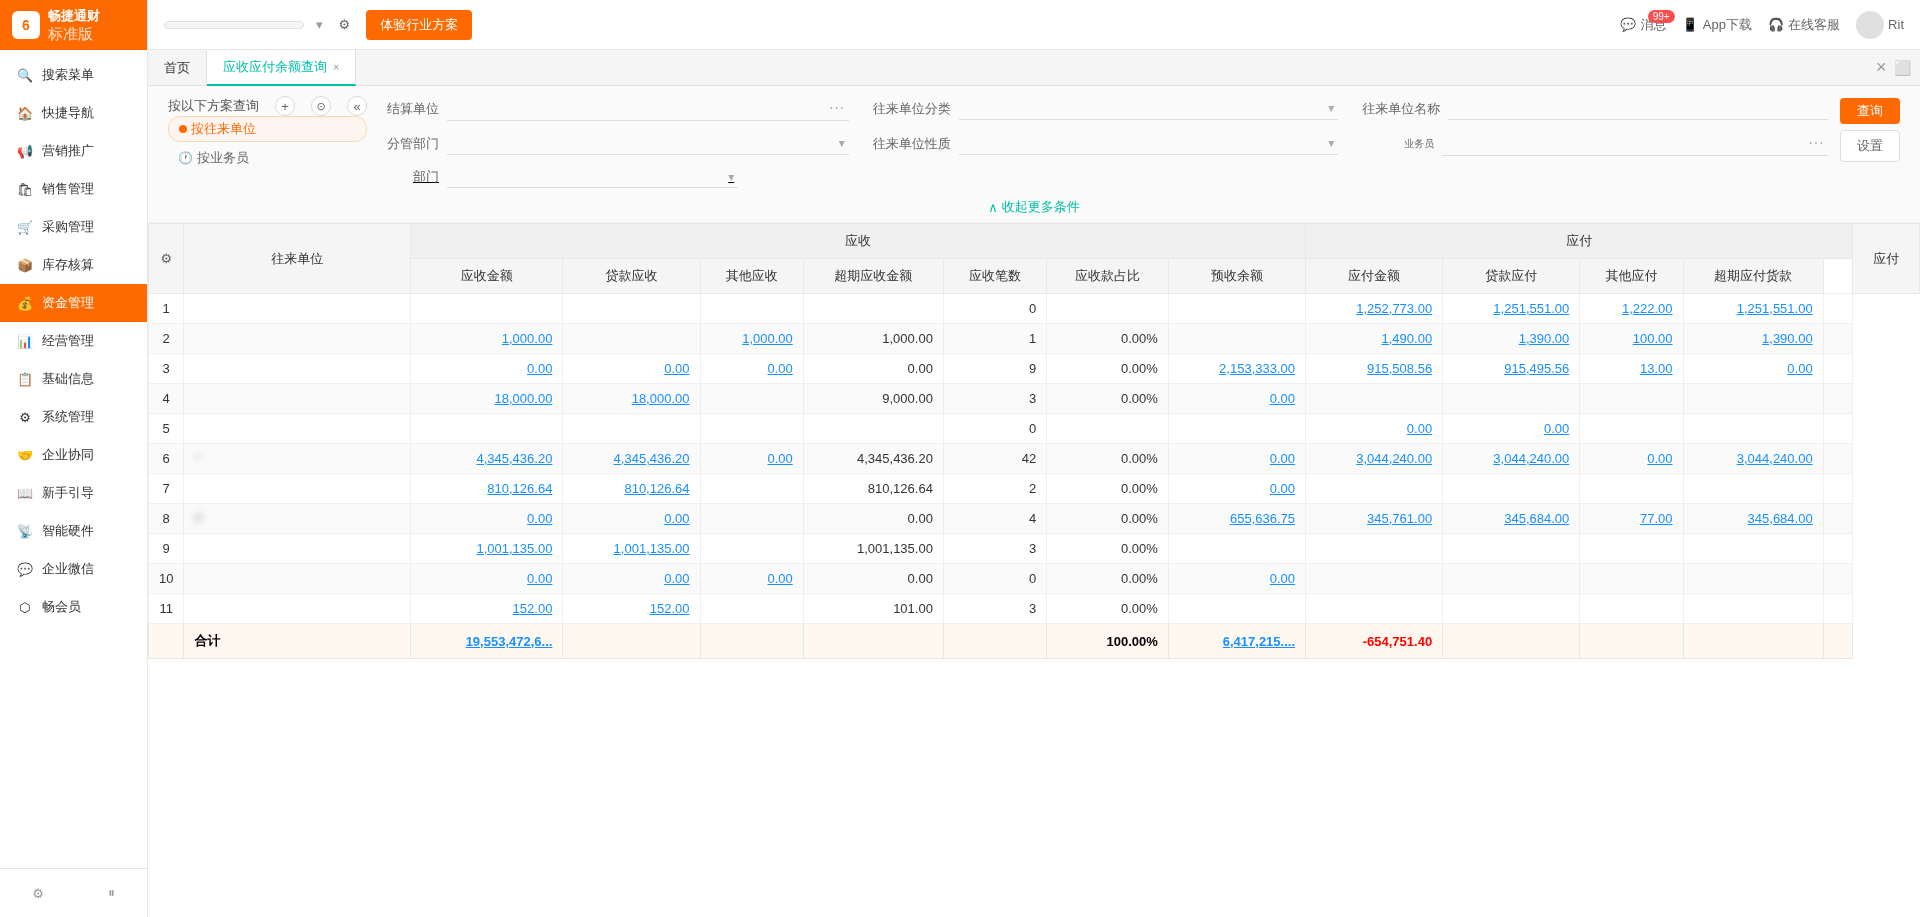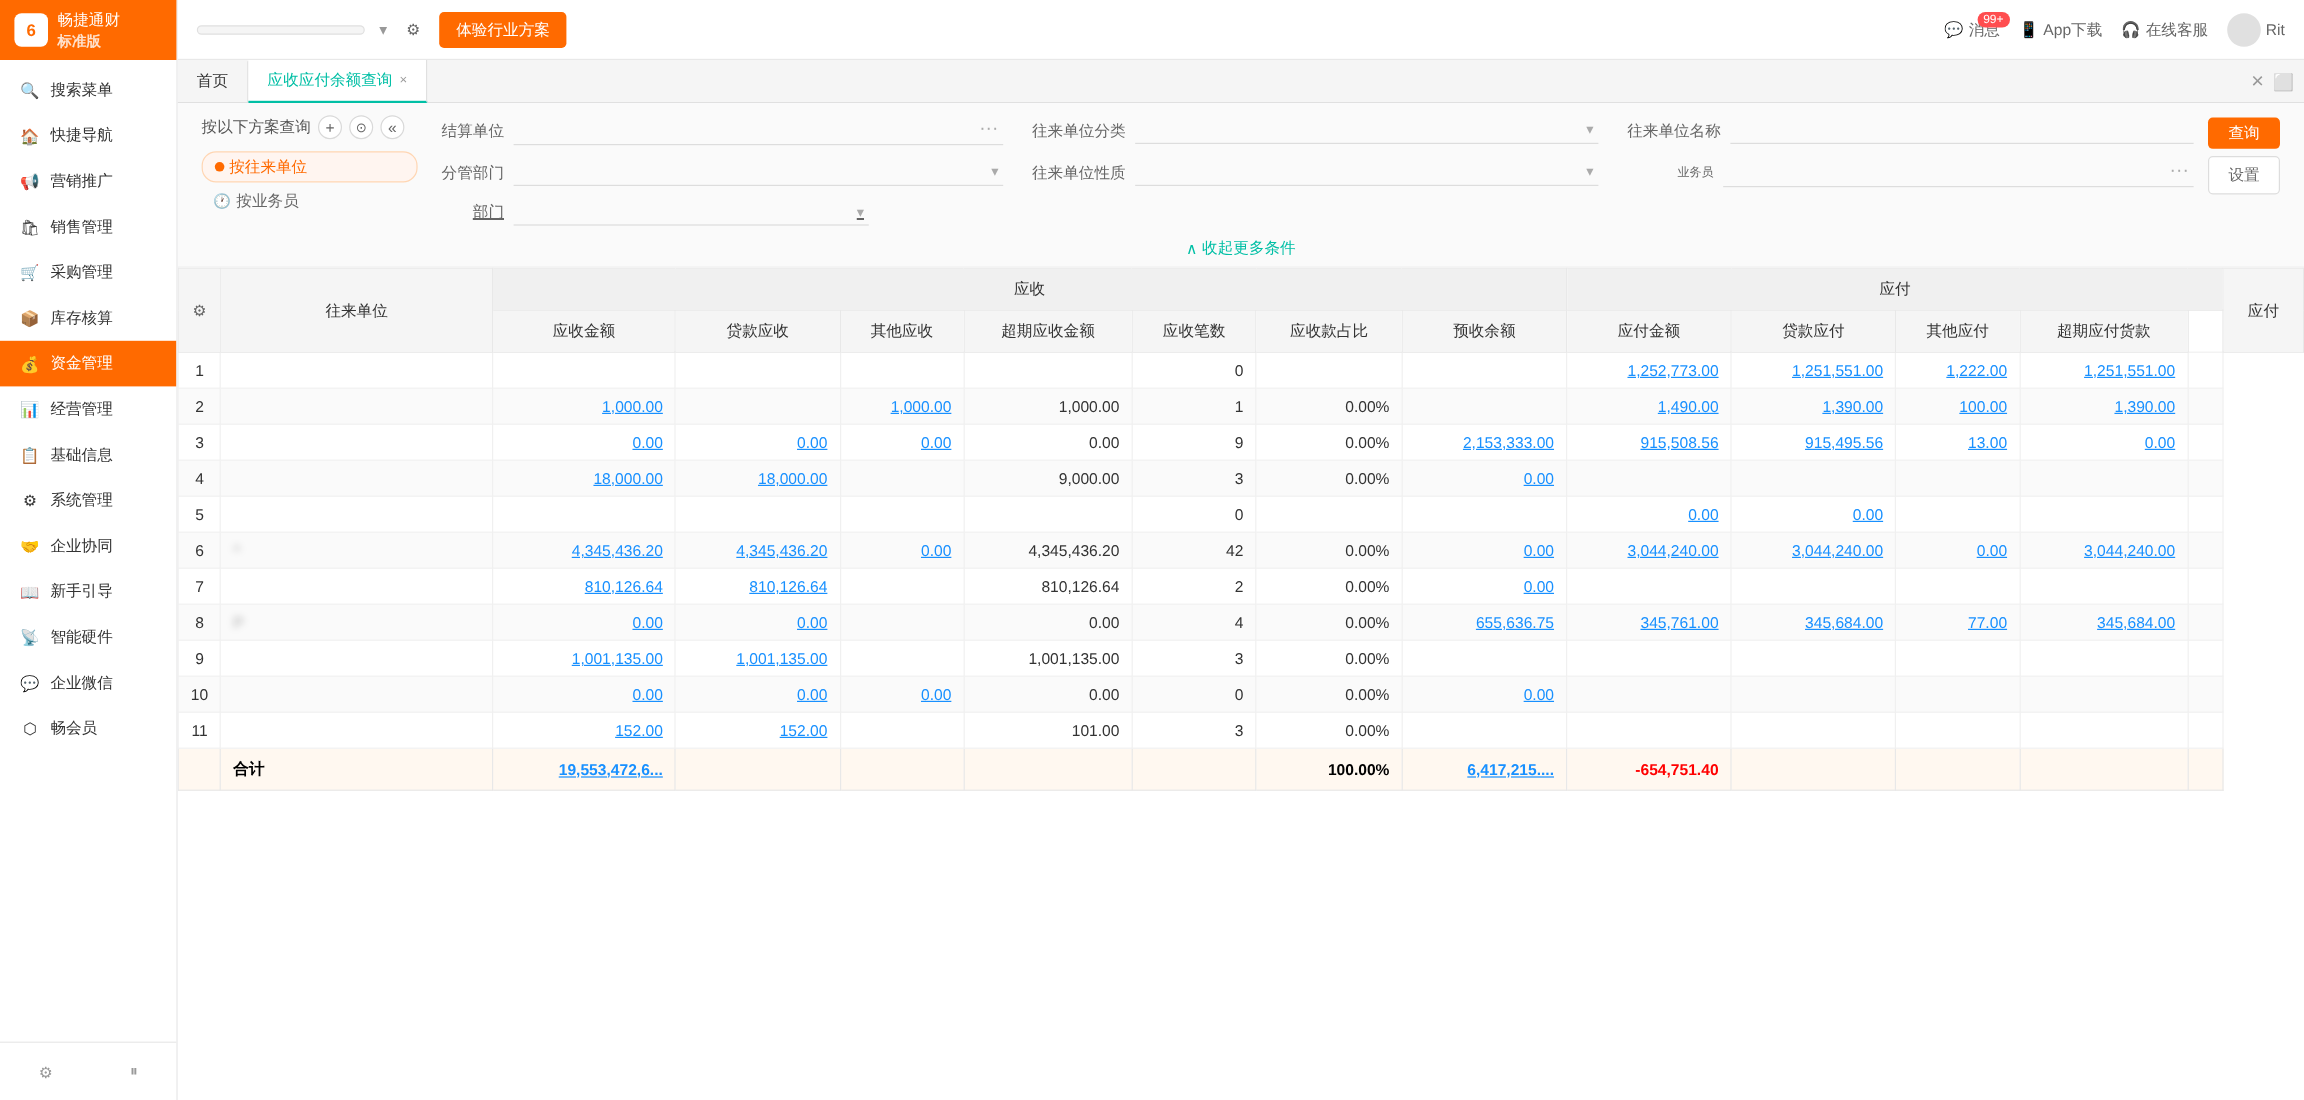--- a/index.html
+++ b/index.html
@@ -68,33 +68,33 @@
     .settings-gear { cursor: pointer; color: #666; }
 
     
     ::-webkit-scrollbar { width: 6px; height: 6px; }
     ::-webkit-scrollbar-thumb { background: #ccc; border-radius: 3px; }
     .side-option { display: flex; align-items: center; gap: 4px; padding: 3px 10px; cursor: pointer; font-size: 13px; color: #666; border-radius: 12px; }
     .side-option.active { background: #fff5f0; color: #ff6a00; border: 1px solid #ffd6b3; }
     .side-option .dot { width: 8px; height: 8px; border-radius: 50%; background: #ff6a00; flex-shrink: 0; }
     .side-option2 { display: flex; align-items: center; gap: 4px; padding: 3px 10px; cursor: pointer; font-size: 13px; color: #666; }
 
-    .filter-controls { display: flex; align-items: center; gap: 6px; margin-bottom: 10px; }
+    .filter-controls { display: flex; align-items: center; gap: 16px; }
     .ctrl-btn { width: 20px; height: 20px; border: 1px solid #d9d9d9; border-radius: 50%; display: flex; align-items: center; justify-content: center; cursor: pointer; color: #666; background: #fff; font-size: 13px; }
     .scheme-label { color: #555; font-size: 13px; }
   </style>
 </head>
 <body>
 
 <div class="sidebar">
   <div class="sidebar-logo">
     <div class="sidebar-logo-icon">6</div>
     <div>
-      <div style="color:#fff;font-size:13px;font-weight:normal;">畅捷通财</div>
-      <div style="color:rgba(255,255,255,0.8);font-size:12px;font-weight:bold;">标准版</div>
+      <div style="color:#fff;font-size:13px;font-weight:bold;">畅捷通财</div>
+      <div style="color:rgba(255,255,255,0.8);font-size:15px;">标准版</div>
     </div>
   </div>
   <div class="sidebar-menu">
     <div class="sidebar-item">
       <div class="sidebar-item-icon">🔍</div>
       <span>搜索菜单</span>
     </div>
     <div class="sidebar-item">
       <div class="sidebar-item-icon">🏠</div>
       <span>快捷导航</span>

